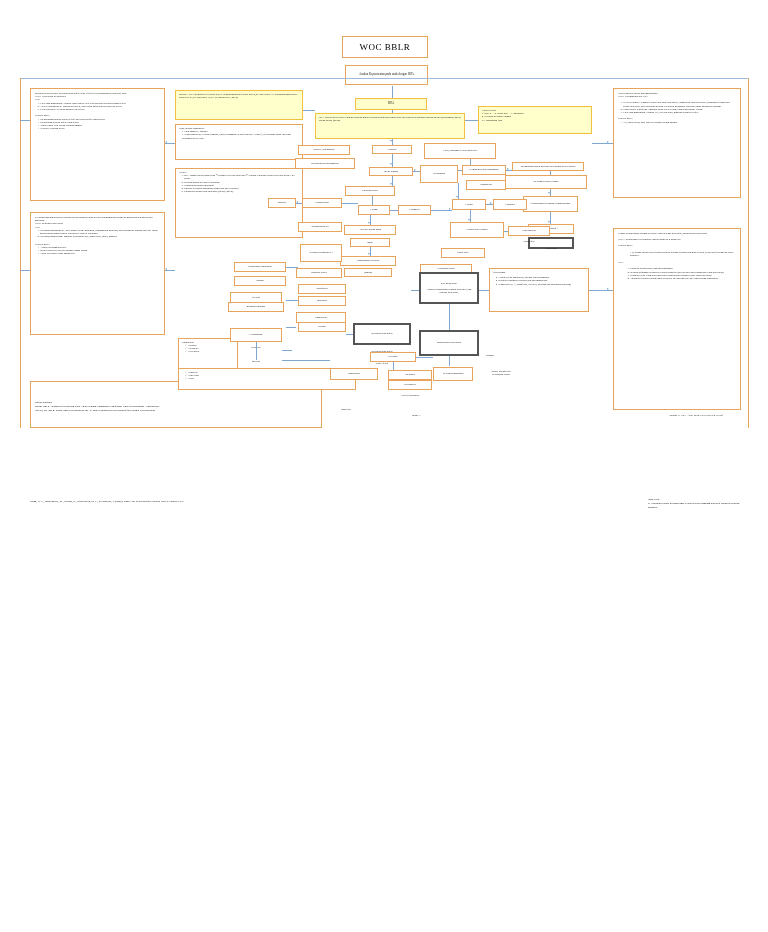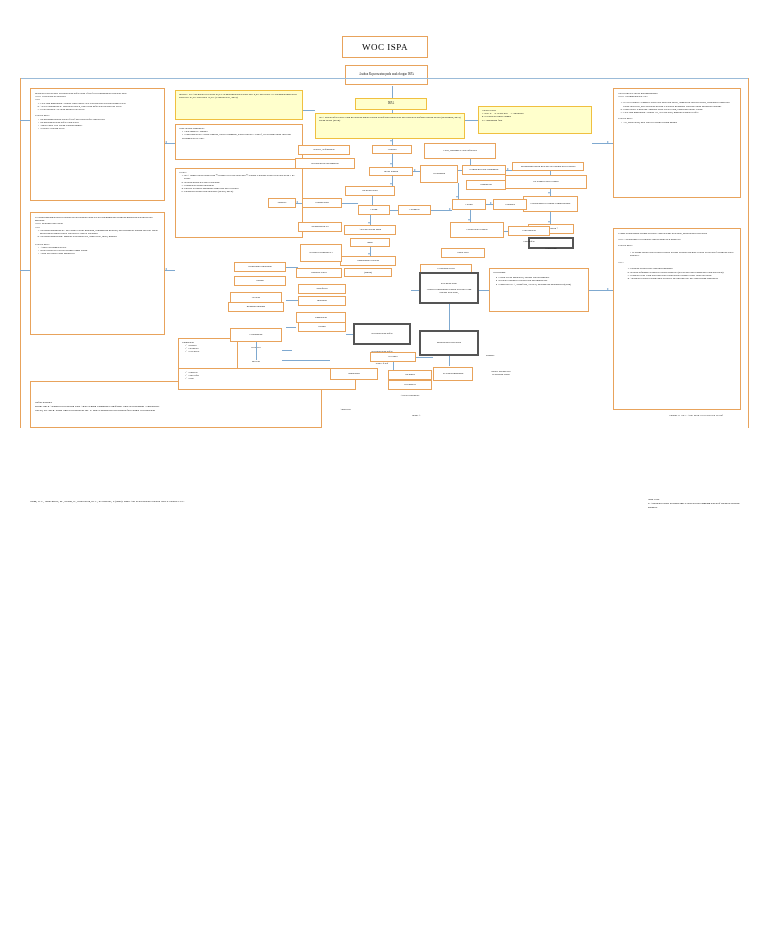--- a/index.html
+++ b/index.html
@@ -46,21 +46,21 @@
   .ref{font-size:2.8px;line-height:1.35;}
   .fn{font-size:2.7px;line-height:1.4;}
   .tiny{font-size:2.2px;}
 </style>
 </head>
 <body>
 
 <div id="page">
 
   <div class="abs title-box ctr" style="left:342px;top:36px;width:86px;height:22px;">
-    <span>WOC ISPA</span>
+    <span>WOC BBLR</span>
   </div>
 
   <div class="abs obox ctr pad" style="left:345px;top:65px;width:83px;height:20px;">
     <div class="txt" style="font-size:3px;">Asuhan Keperawatan pada anak dengan ISPA</div>
   </div>
 
   <div class="abs" style="left:20px;top:78px;width:728px;height:0;border-top:0.7px solid #9BBBD8;"></div>
 
   <div class="abs" style="left:20px;top:78px;width:0;height:350px;border-left:0.7px solid #E8A35C;"></div>
   <div class="abs" style="left:748px;top:78px;width:0;height:350px;border-left:0.7px solid #E8A35C;"></div>

